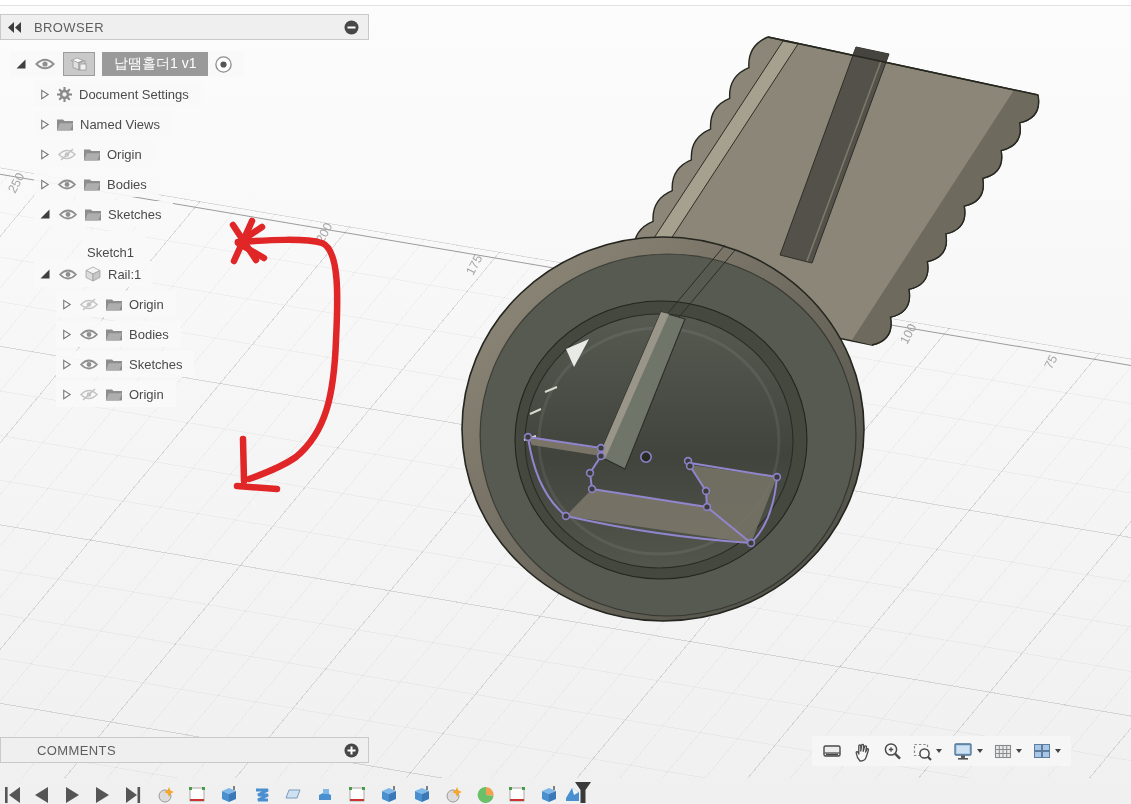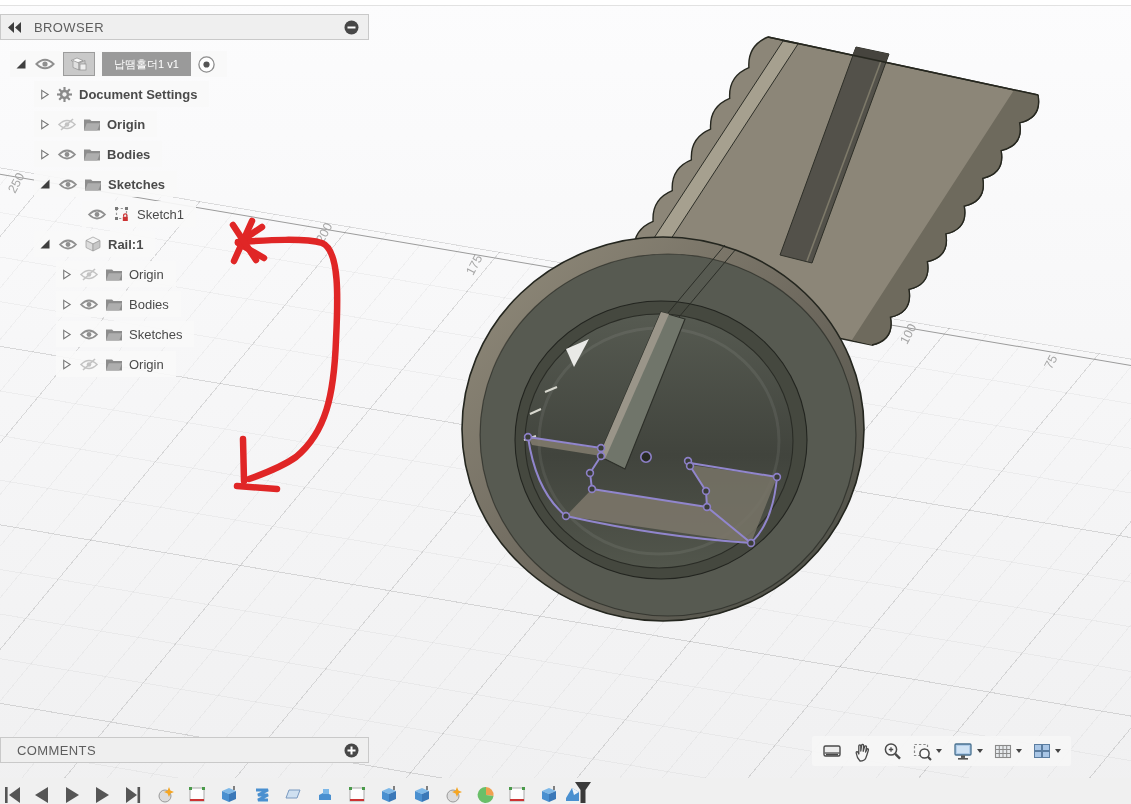--- a/index.html
+++ b/index.html
@@ -33,22 +33,22 @@
   
   .tree{position:absolute;left:0;top:51px;width:380px;}
   .trow{height:30px;display:flex;align-items:flex-start;}
   .chip{display:inline-flex;align-items:center;gap:7px;height:26px;
     background:rgba(248,248,248,.92);padding:0 12px 0 5px;}
   .lbl{font-size:13px;color:#4b4b4b;white-space:nowrap;}
   .i{display:block;}
   .sel-iconbox{width:32px;height:24px;background:#c9c9c9;border:1px solid #9c9c9c;
     box-sizing:border-box;display:flex;align-items:center;justify-content:center;}
   .sel-label{background:#9a9a9a;color:#fff;height:24px;display:flex;align-items:center;
-    padding:0 12px;font-size:11px;}
-  .ind0{margin-left:10px;} .ind1{margin-left:34px;font-weight:bold;} .ind2{margin-left:56px;} .indsk{margin-left:82px;}
+    padding:0 12px;font-size:14px;}
+  .ind0{margin-left:10px;} .ind1{margin-left:34px;} .ind2{margin-left:56px;} .indsk{margin-left:82px;flex-direction:column;}
   
   .navbar{position:absolute;left:812px;top:736px;height:30px;display:flex;align-items:center;
     gap:3px;background:rgba(246,246,246,.95);padding:0 6px;border-radius:2px;}
   .navbtn{display:flex;align-items:center;gap:2px;padding:2px 3px;border-radius:2px;}
   
   .timeline{position:absolute;left:0;right:0;top:778px;height:26px;background:#f0f0f0;
     overflow:hidden;}
   .tl-ic{position:absolute;top:8px;}
 </style>
 </head>
@@ -243,20 +243,31 @@
       <svg class="i" width="11" height="11">
           <use href="#s-tri-c" width="11" height="11"></use>
         </svg>
       <svg class="i" width="15" height="15">
           <use href="#s-gear" width="15" height="15"></use>
         </svg>
       <span class="lbl">Document Settings</span>
     </span>
   </div>
 
+  <div class="trow">
+    <span class="chip ind1">
+      <svg class="i" width="11" height="11">
+          <use href="#s-tri-c" width="11" height="11"></use>
+        </svg>
+      <svg class="i" width="16" height="13">
+          <use href="#s-folder" width="16" height="13"></use>
+        </svg>
+      <span class="lbl">Named Views</span>
+    </span>
+  </div>
 
   <div class="trow">
     <span class="chip ind1">
       <svg class="i" width="11" height="11">
           <use href="#s-tri-c" width="11" height="11"></use>
         </svg>
       <svg class="i" width="20" height="13">
           <use href="#s-eye-off" width="20" height="13"></use>
         </svg>
       <svg class="i" width="16" height="13">
@@ -376,21 +387,21 @@
         </svg>
       <svg class="i" width="16" height="13">
           <use href="#s-folder" width="16" height="13"></use>
         </svg>
       <span class="lbl">Origin</span>
     </span>
   </div>
 </div>
 
 <div class="bar" id="commentsBar">
-  <span class="bar-title" style="margin-left:16px">COMMENTS</span>
+  <span class="bar-title" style="margin-left:36px">COMMENTS</span>
   <svg class="bar-btn i">
       <use href="#s-plus" width="15" height="15"></use>
     </svg>
 </div>
 
 <div class="navbar">
   <span class="navbtn">
     <svg class="i" width="22" height="20">
         <rect x="3" y="5" width="16" height="10" rx="1.5" fill="#ededed" stroke="#4a4a4a" stroke-width="1.4"></rect>
         <path d="M3.6,12 h15" stroke="#4a4a4a" stroke-width="1.2"></path>

